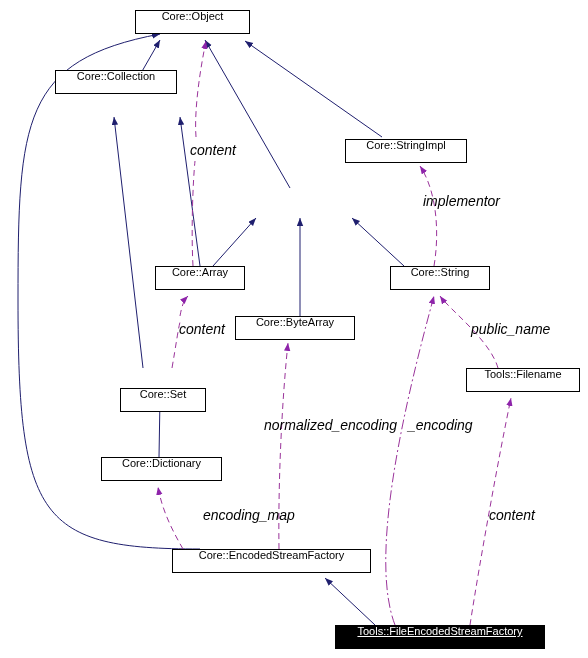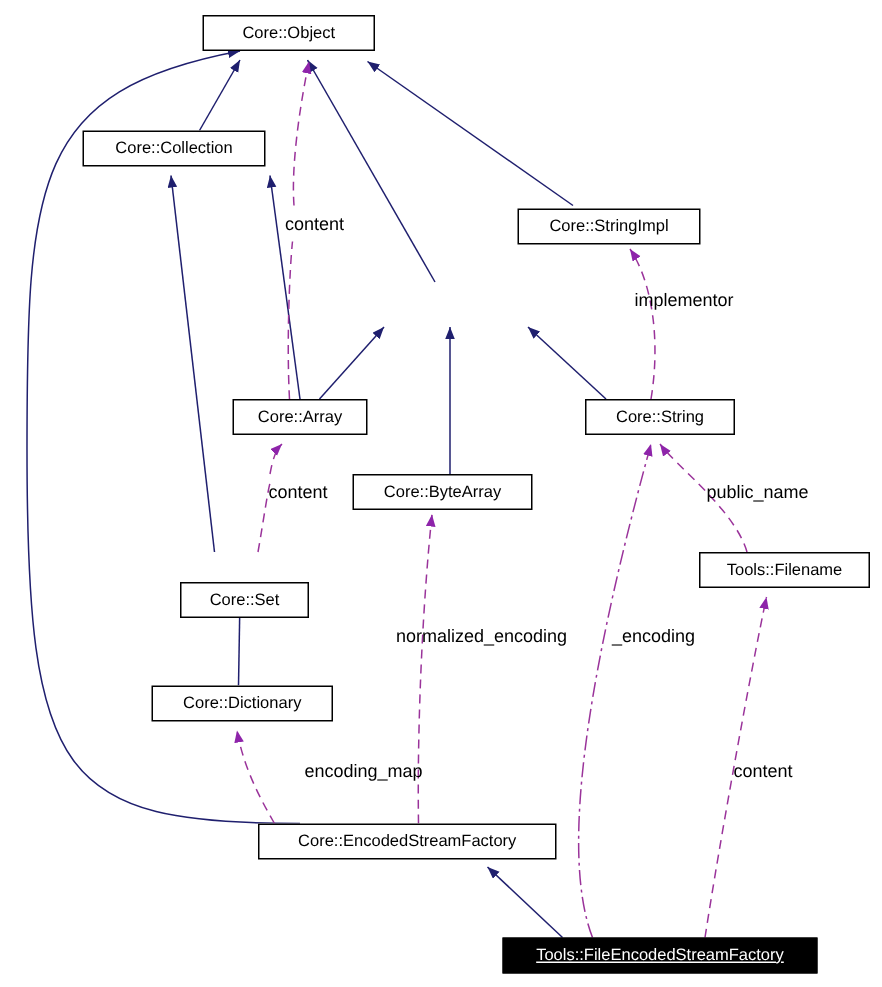--- a/index.html
+++ b/index.html
@@ -25,36 +25,37 @@
   }
   .node {
     position: absolute;
     box-sizing: border-box;
     border: 1px solid #000000;
     background: #ffffff;
     color: #000000;
     font-size: 11px;
     line-height: 1;
     display: flex;
-    align-items: center;
+    align-items: flex-start;
     justify-content: center;
     white-space: nowrap;
     padding: 0 10px;
   }
   .node.highlight {
     background: #000000;
     color: #ffffff;
     border-color: #000000;
   }
   .edge-label {
     position: absolute;
-    font-size: 12px;
+    font-size: 14px;
     color: #000000;
     white-space: nowrap;
     line-height: 1;
+    font-style: italic;
   }
 </style>
 </head>
 <body>
 
 <div id="canvas">
 
   <svg id="edges" viewBox="0 0 588 658">
     <defs>
       <marker id="arrI" markerWidth="10" markerHeight="10" refX="8" refY="3.2" orient="auto" markerUnits="userSpaceOnUse">
@@ -112,21 +113,21 @@
 
     <g stroke="#9a339a" fill="none" stroke-width="1" stroke-dasharray="10,3,2,3">
 
       <path d="M395,625 C370,560 400,420 434,296" marker-end="url(#arrU)"></path>
     </g>
   </svg>
 
   <div class="node" style="left:135px;top:10px;width:115px;height:24px;">
     <span>Core::Object</span>
   </div>
-  <div class="node" style="left:55px;top:87px;width:122px;height:24px;">
+  <div class="node" style="left:55px;top:70px;width:122px;height:24px;">
     <span>Core::Collection</span>
   </div>
   <div class="node" style="left:345px;top:139px;width:122px;height:24px;">
     <span>Core::StringImpl</span>
   </div>
   <div class="node" style="left:155px;top:266px;width:90px;height:24px;">
     <span>Core::Array</span>
   </div>
   <div class="node" style="left:390px;top:266px;width:100px;height:24px;">
     <span>Core::String</span>

